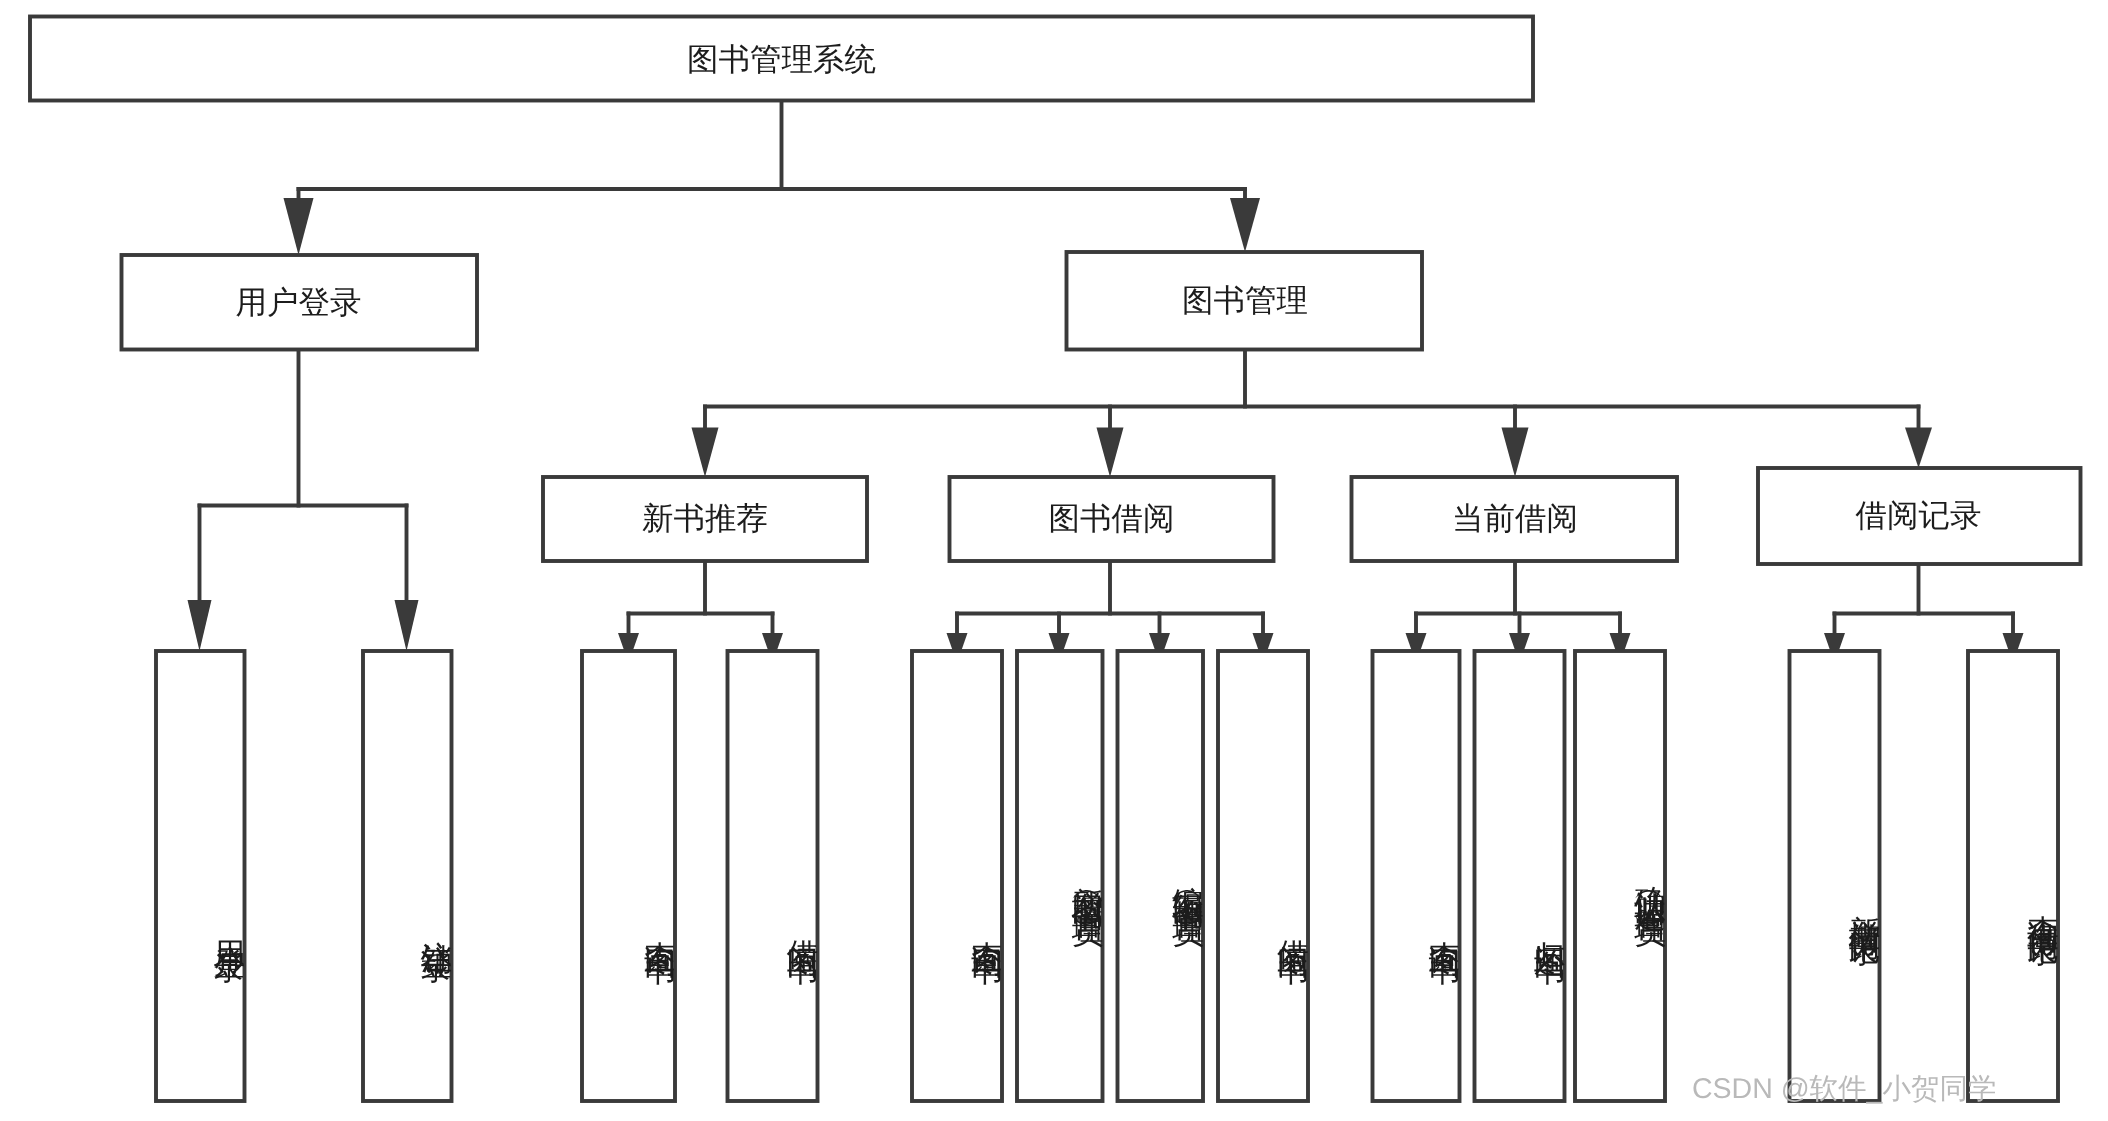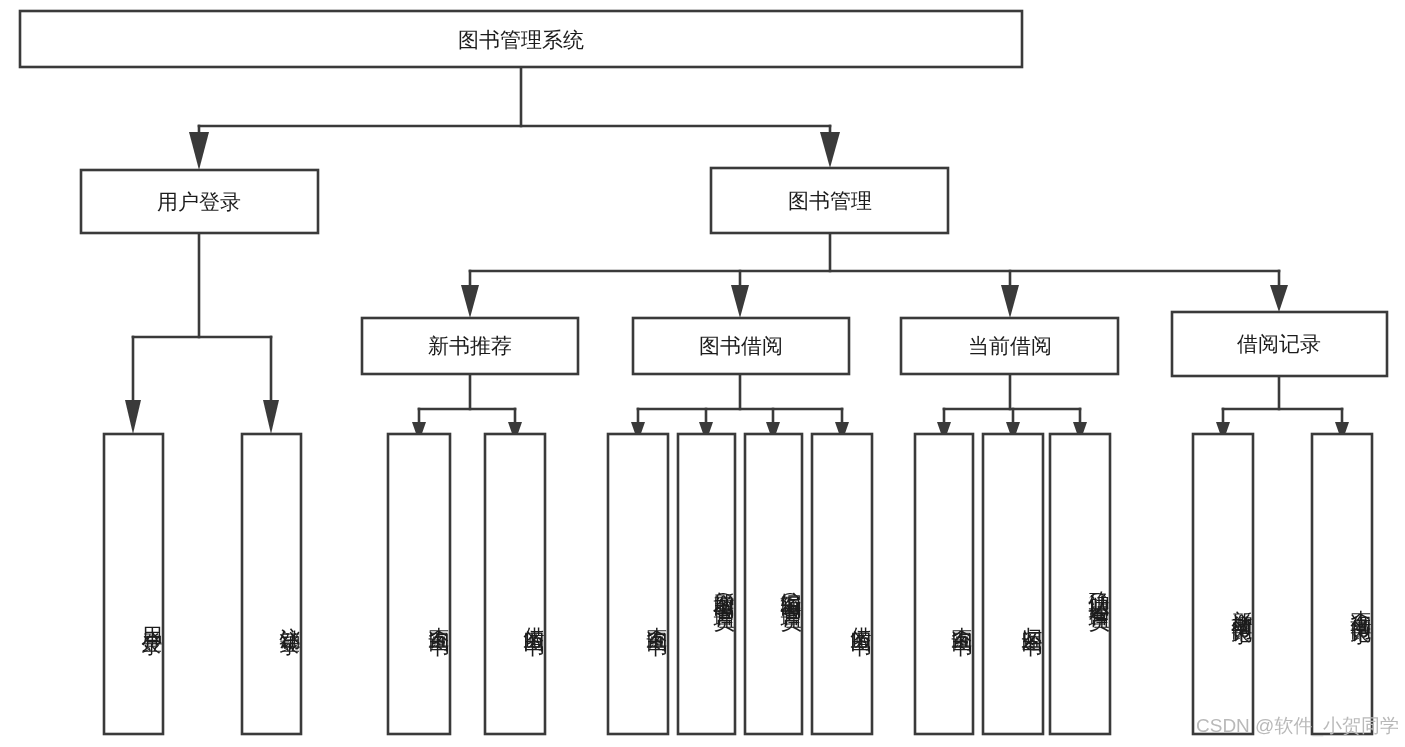--- a/index.html
+++ b/index.html
@@ -202,15 +202,15 @@
   <div class="node-label-v" style="left:745px; top:440px; width:57px; height:294px;">编辑图书（管理员）</div>
   <div class="node-label-v" style="left:812px; top:498px; width:60px; height:236px;">借阅图书</div>
 
   <div class="node-label-v" style="left:915px; top:498px; width:58px; height:236px;">查询图书</div>
   <div class="node-label-v" style="left:983px; top:498px; width:60px; height:236px;">归还图书</div>
   <div class="node-label-v" style="left:1050px; top:440px; width:60px; height:294px;">确认归还（管理员）</div>
 
   <div class="node-label-v" style="left:1193px; top:470px; width:60px; height:264px;">新增借阅记录</div>
   <div class="node-label-v" style="left:1312px; top:470px; width:60px; height:264px;">查询借阅记录</div>
 
-  <div class="watermark" style="left:1196px; top:713px;">CSDN @软件_小贺同学</div>
+  <div class="watermark" style="left:1128px; top:713px;">CSDN @软件_小贺同学</div>
 
 </div>
 
 </body></html>

